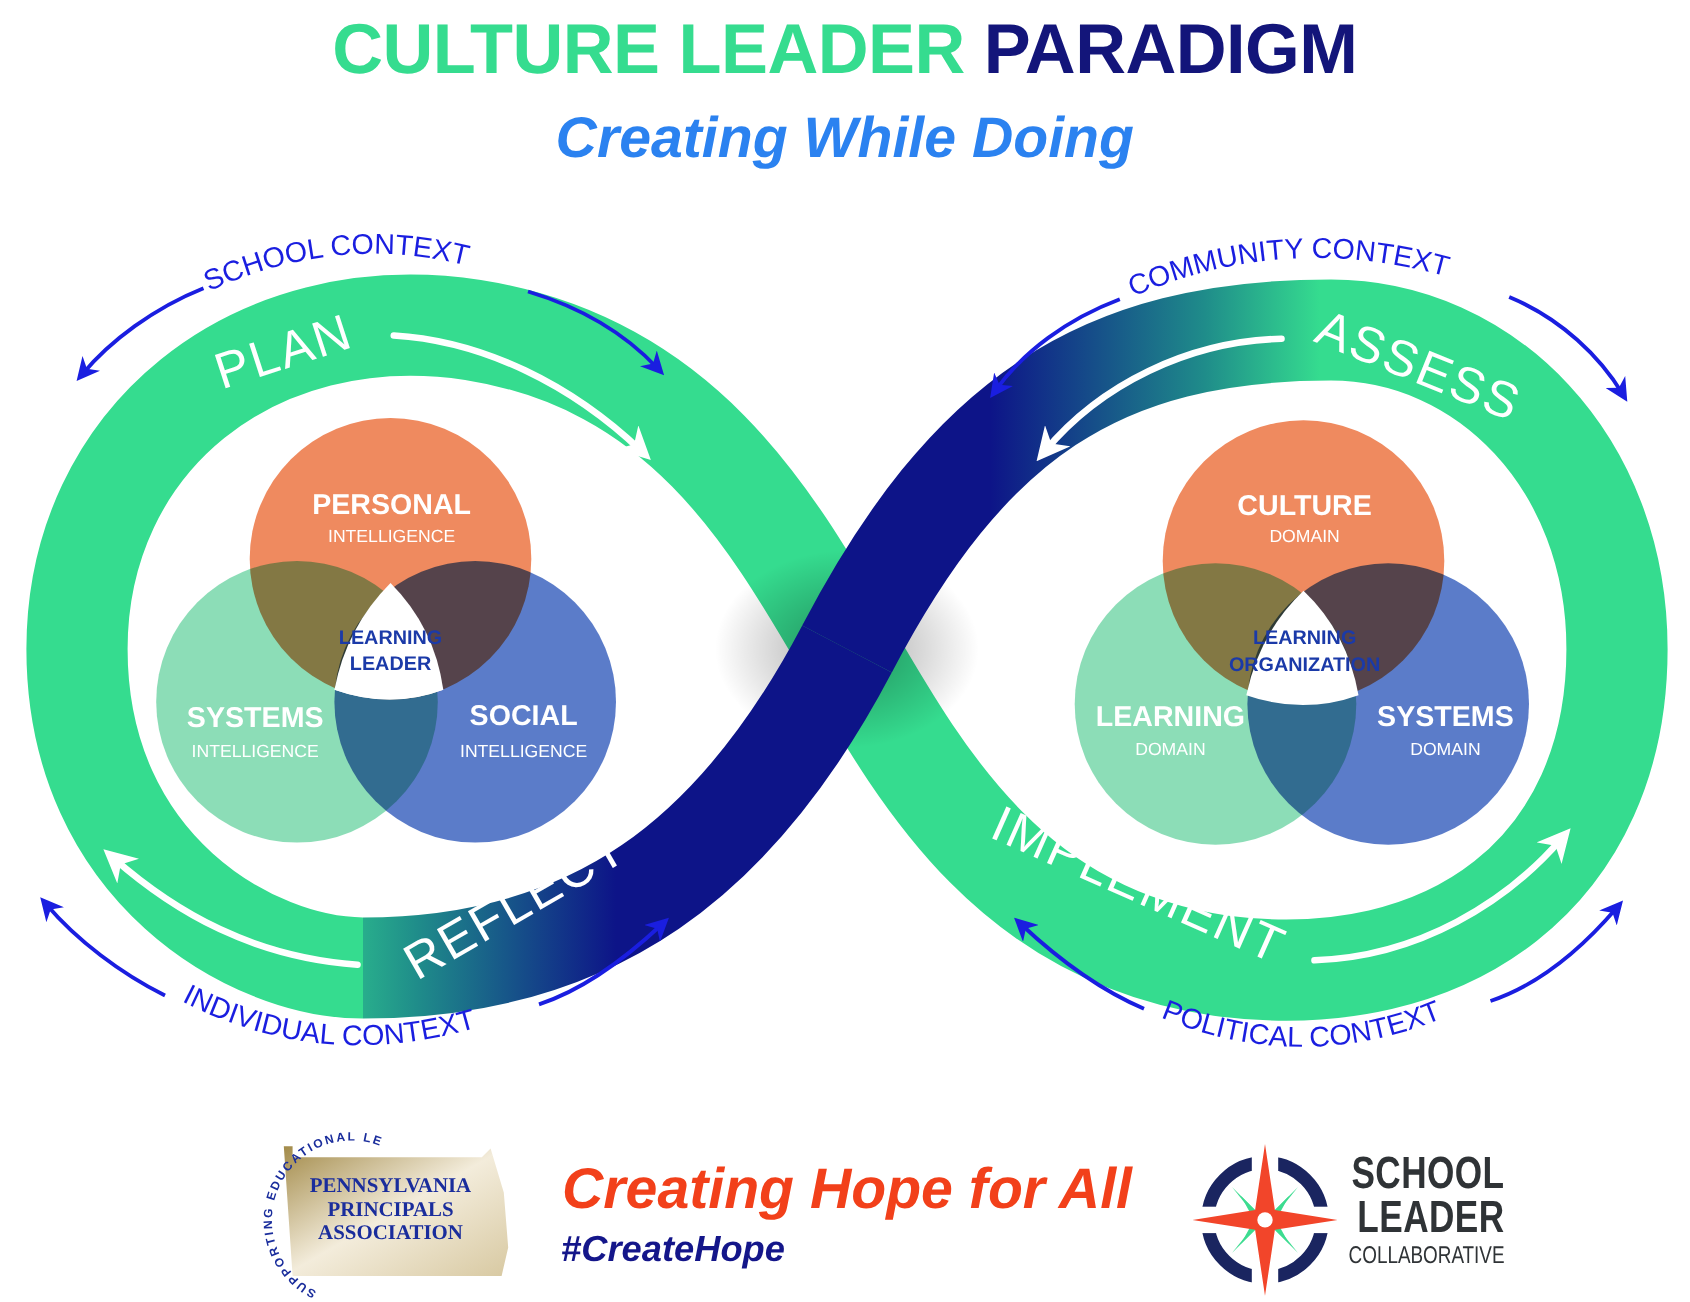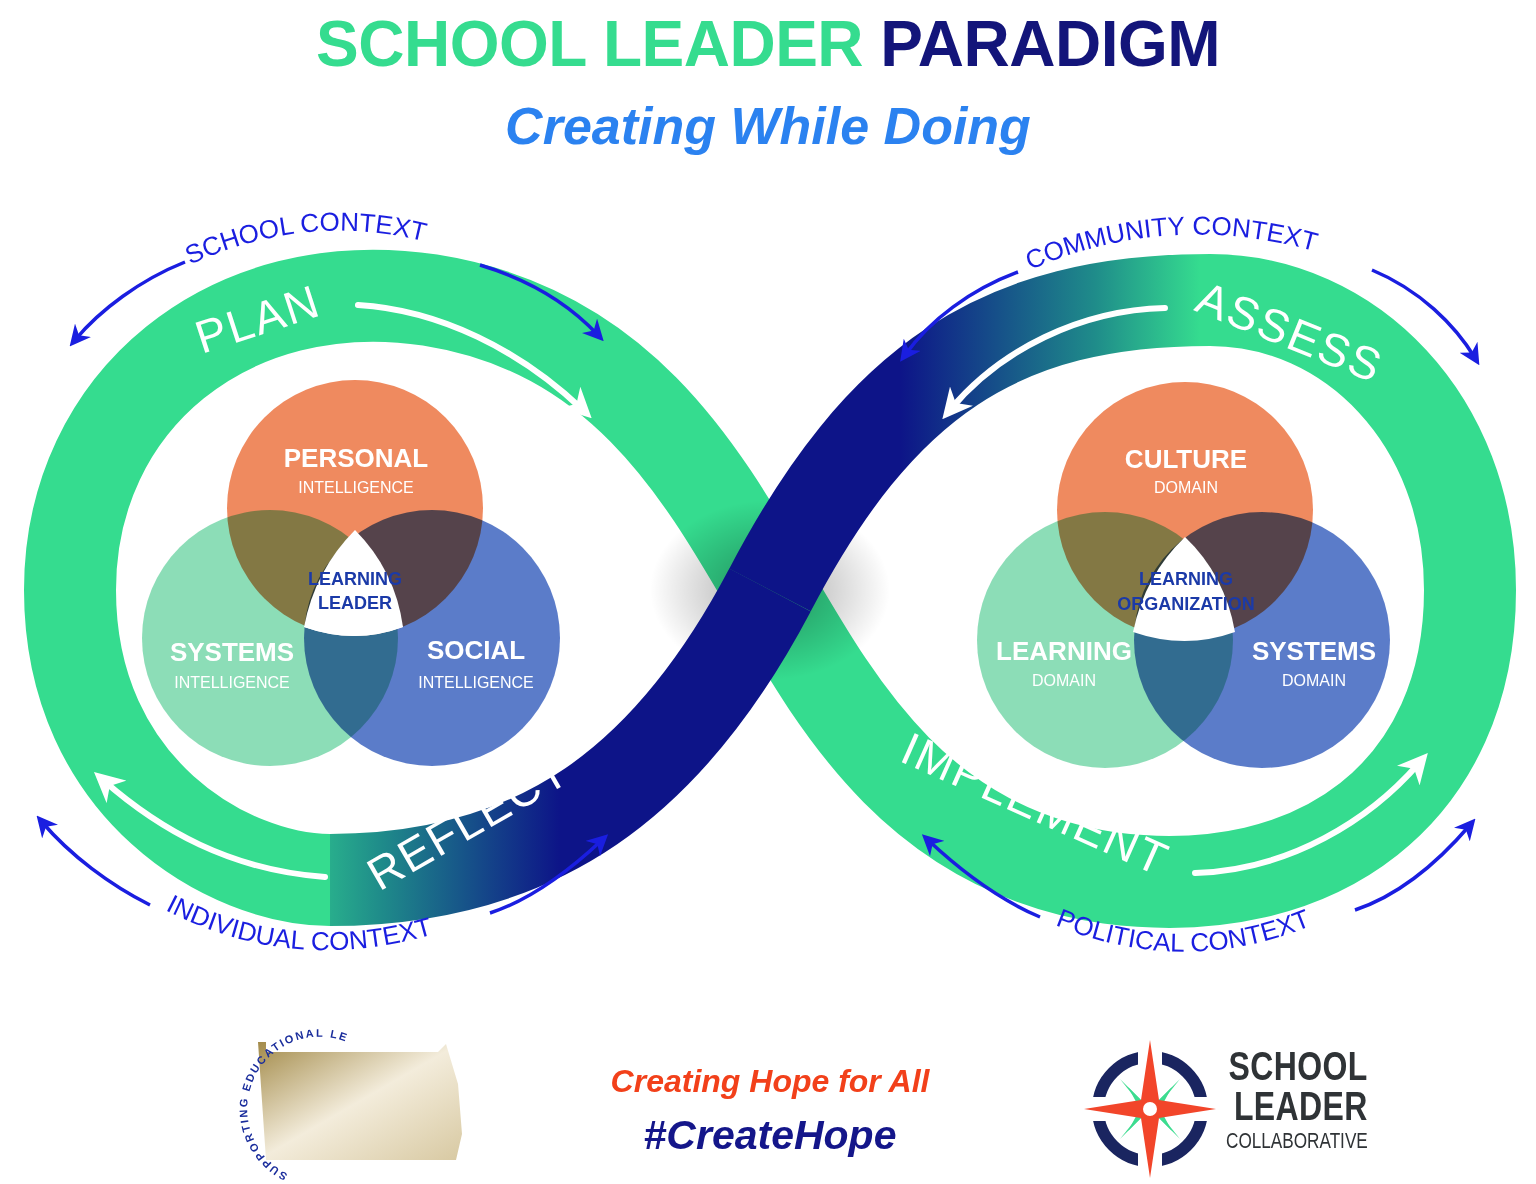--- a/index.html
+++ b/index.html
@@ -2,34 +2,34 @@
 <html><head>
 <meta charset="utf-8">
 <style>
   html, body { margin: 0; padding: 0; background: #ffffff; }
   body { width: 1536px; height: 1184px; position: relative; overflow: hidden; font-family: "Liberation Sans", sans-serif; }
   .title { position: absolute; top: 2px; left: 0; width: 1536px; text-align: center; font-family: "Liberation Sans", sans-serif; font-weight: 700; font-size: 64px; letter-spacing: -0.5px; line-height: 84px; }
   .title .t1 { color: #35dc8f; }
   .title .t2 { color: #13157a; }
   .subtitle { position: absolute; top: 90px; left: 0; width: 1536px; text-align: center; font-family: "Liberation Sans", sans-serif; font-style: italic; font-weight: 700; font-size: 52px; color: #2b82f0; line-height: 72px; }
   svg.diagram { position: absolute; top: 0; left: 0; }
-  .footer-tagline { position: absolute; top: 1052px; left: 510px; width: 520px; text-align: center; font-style: italic; font-weight: 700; font-size: 32px; color: #f2401a; line-height: 58px; }
-  .footer-hashtag { position: absolute; top: 1113px; left: 510px; width: 520px; text-align: center; font-style: italic; font-weight: 700; font-size: 41px; color: #14168a; line-height: 44px; }
+  .footer-tagline { position: absolute; top: 1052px; left: 510px; width: 520px; text-align: center; font-style: italic; font-weight: 700; font-size: 52px; color: #f2401a; line-height: 58px; }
+  .footer-hashtag { position: absolute; top: 1113px; left: 510px; width: 520px; text-align: left; font-style: italic; font-weight: 700; font-size: 33px; color: #14168a; line-height: 44px; }
   .ppa-logo { position: absolute; left: 206px; top: 1024px; width: 270px; height: 158px; }
   .ppa-text { position: absolute; left: 54px; top: 44px; width: 190px; text-align: center; font-family: "Liberation Serif", serif; font-weight: 700; color: #1a2d9c; font-size: 19px; line-height: 21px; }
   .slc-logo { position: absolute; left: 1080px; top: 1036px; width: 280px; height: 146px; text-align: right; }
   .slc-text { position: absolute; left: 146px; top: 10px; font-family: "Liberation Sans", sans-serif; color: #2f3336; }
   .slc-text .l1, .slc-text .l2 { font-weight: 700; font-size: 41px; line-height: 40px; transform: scaleX(0.78); transform-origin: left; display: block; letter-spacing: 0.5px; }
   .slc-text .l3 { font-size: 22px; line-height: 26px; transform: scaleX(0.78); transform-origin: left; display: block; margin-top: 2px; }
 </style>
 </head>
 <body>
 
 <div class="title">
-  <span class="t1">SCHOOL LEADER</span>
+  <span class="t1">CULTURE LEADER</span>
   <span class="t2">PARADIGM</span>
 </div>
 <div class="subtitle">Creating While Doing</div>
 
 <svg class="diagram" width="1536" height="1020" viewBox="0 0 1536 1020">
   <defs>
     <linearGradient id="gRight" x1="1200" y1="0" x2="900" y2="0" gradientUnits="userSpaceOnUse">
       <stop offset="0" stop-color="#35dc8f"></stop>
       <stop offset="0.35" stop-color="#1f8c8a"></stop>
       <stop offset="1" stop-color="#0d1488"></stop>
@@ -143,20 +143,25 @@
         <stop offset="0.5" stop-color="#f3ecdb"></stop>
         <stop offset="1" stop-color="#d8c9a2"></stop>
       </linearGradient>
       <path id="ppaArc" d="M82,150 A70,70 0 1,1 145,20"></path>
     </defs>
     <path d="M52,18 L60,18 L60,28 L232,28 L240,20 L252,60 L256,110 L250,136 L60,136 Z" fill="url(#gold)"></path>
     <text font-family="Liberation Sans, sans-serif" font-size="11" font-weight="700" fill="#1a2d9c" letter-spacing="2">
       <textPath href="#ppaArc">SUPPORTING EDUCATIONAL LEADERS</textPath>
     </text>
   </svg>
+  <div class="ppa-text">
+    <div>PENNSYLVANIA</div>
+    <div>PRINCIPALS</div>
+    <div>ASSOCIATION</div>
+  </div>
 </div>
 
 <div class="footer-tagline">Creating Hope for All</div>
 <div class="footer-hashtag">#CreateHope</div>
 
 <div class="slc-logo">
   <svg width="140" height="146" viewBox="0 0 140 146" style="position:absolute;left:0;top:0">
     <circle cx="70" cy="73" r="52" fill="none" stroke="#1a2560" stroke-width="12"></circle>
     <rect x="58" y="10" width="24" height="126" fill="#ffffff"></rect>
     <rect x="8" y="61" width="124" height="24" fill="#ffffff"></rect>

